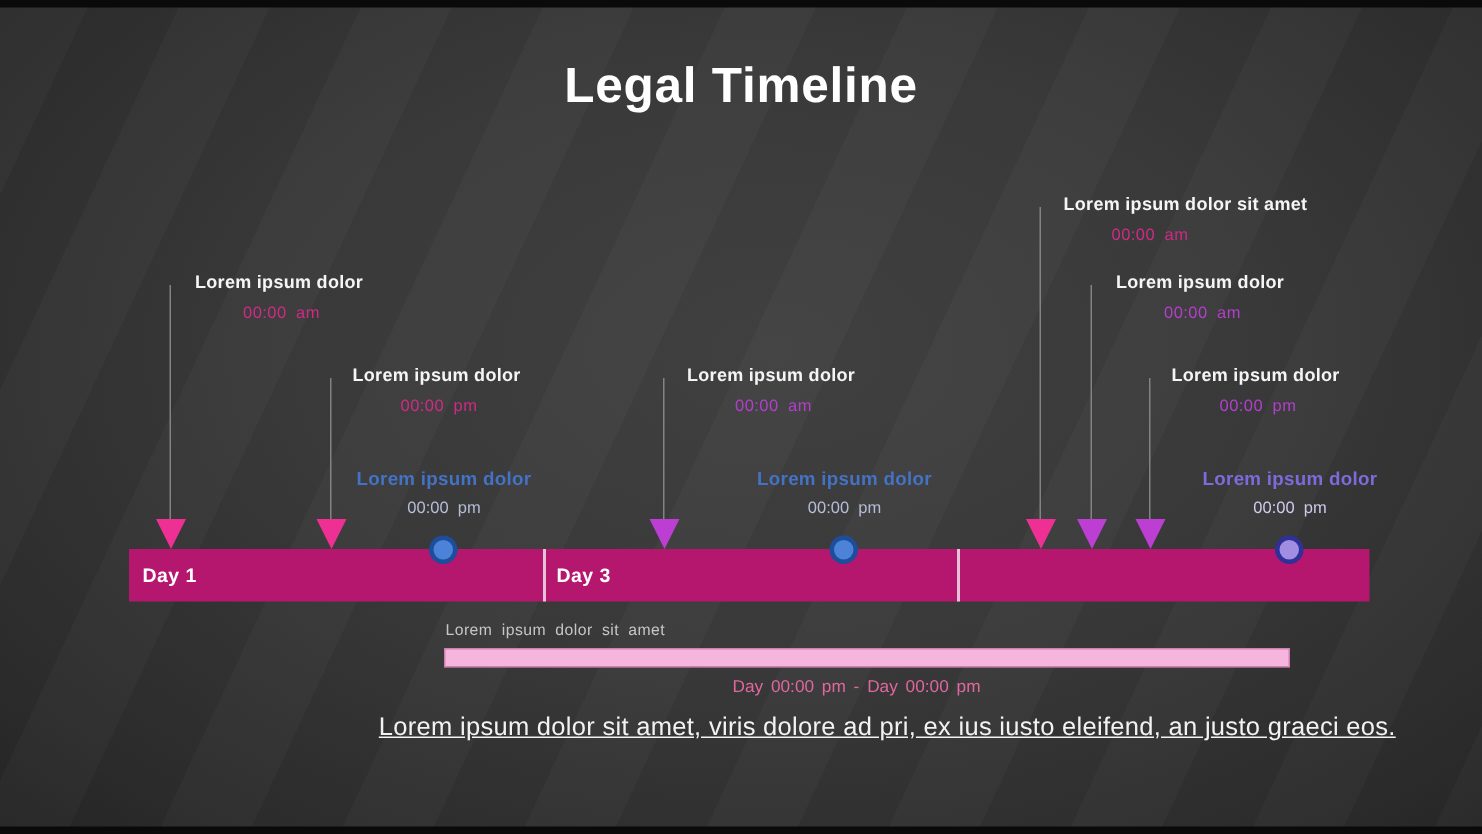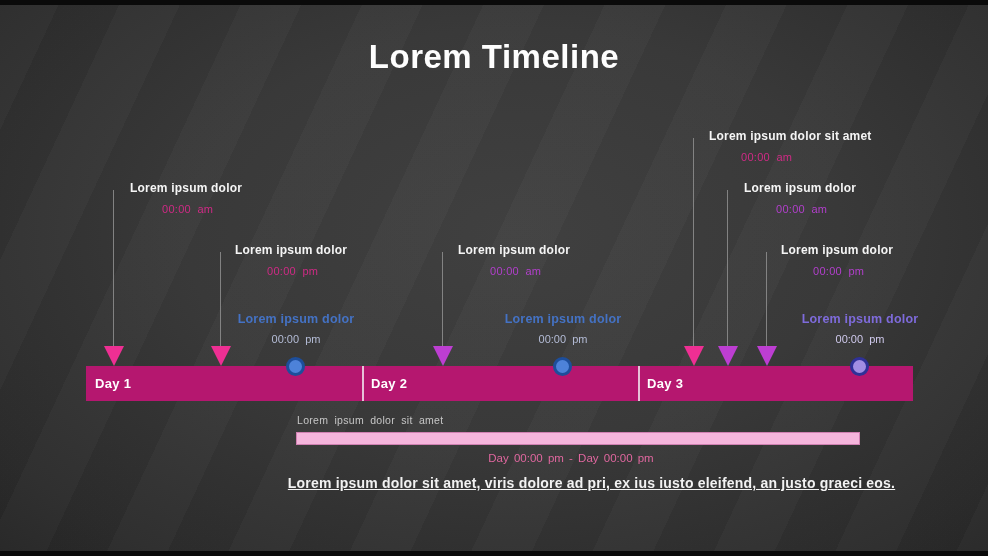--- a/index.html
+++ b/index.html
@@ -52,30 +52,30 @@
   .day{position:relative;height:35px;display:flex;align-items:center;}
   .day .day-label{color:#ffffff;font-size:13px;font-weight:bold;padding-left:9px;letter-spacing:0.3px;}
   .day-divider{position:absolute;top:0;width:2px;height:35px;background:#e6c2d8;}
 
   
   .duration-label{position:absolute;left:297px;top:414px;color:#c6c6c6;font-size:10.5px;word-spacing:3px;letter-spacing:0.3px;white-space:nowrap;}
   .duration-bar{position:absolute;left:296px;top:432px;width:564px;height:13px;background:#f5b5dc;box-shadow:inset 0 0 0 1px rgba(140,30,100,0.35);}
   .duration-range{position:absolute;left:571px;top:452px;transform:translateX(-50%);color:#e0679f;font-size:11.5px;word-spacing:2px;white-space:nowrap;}
 
   .footer-note{position:absolute;left:571px;top:475px;transform:translateX(-50%);
-    color:#f2f2f2;font-size:14px;font-weight:bold;text-decoration:underline;white-space:nowrap;letter-spacing:0.2px;padding-left:41px;}
+    color:#f2f2f2;font-size:17px;font-weight:normal;text-decoration:underline;white-space:nowrap;letter-spacing:0.2px;padding-left:41px;}
 </style>
 </head>
 <body>
 
 <div class="slide">
   <div class="letterbox top"></div>
   <div class="letterbox bottom"></div>
 
-  <div class="title">Lorem Timeline</div>
+  <div class="title">Legal Timeline</div>
 
   <div class="ms-line" style="left:113px;top:190px;height:160px"></div>
   <div class="ms-line" style="left:220px;top:252px;height:98px"></div>
   <div class="ms-line" style="left:442px;top:252px;height:98px"></div>
   <div class="ms-line" style="left:693px;top:138px;height:212px"></div>
   <div class="ms-line" style="left:727px;top:190px;height:160px"></div>
   <div class="ms-line" style="left:766px;top:252px;height:98px"></div>
 
   <div class="ms-tri pink" style="left:104px;top:346px"></div>
   <div class="ms-tri pink" style="left:211px;top:346px"></div>
@@ -119,23 +119,20 @@
   </div>
   <div class="ev-text" style="left:775px;top:312px">
     <div class="ev-label purple">Lorem ipsum dolor</div>
     <div class="ev-time purple">00:00 pm</div>
   </div>
 
   <div class="bar">
     <div class="day" style="width:276px">
       <span class="day-label">Day 1</span>
     </div>
-    <div class="day" style="width:276px">
-      <span class="day-label">Day 2</span>
-    </div>
     <div class="day" style="width:253px">
       <span class="day-label">Day 3</span>
     </div>
     <div class="day-divider" style="left:276px"></div>
     <div class="day-divider" style="left:552px"></div>
   </div>
 
   <div class="ev-dot blue" style="left:286px;top:357px"></div>
   <div class="ev-dot blue" style="left:553px;top:357px"></div>
   <div class="ev-dot purple" style="left:850px;top:357px"></div>

